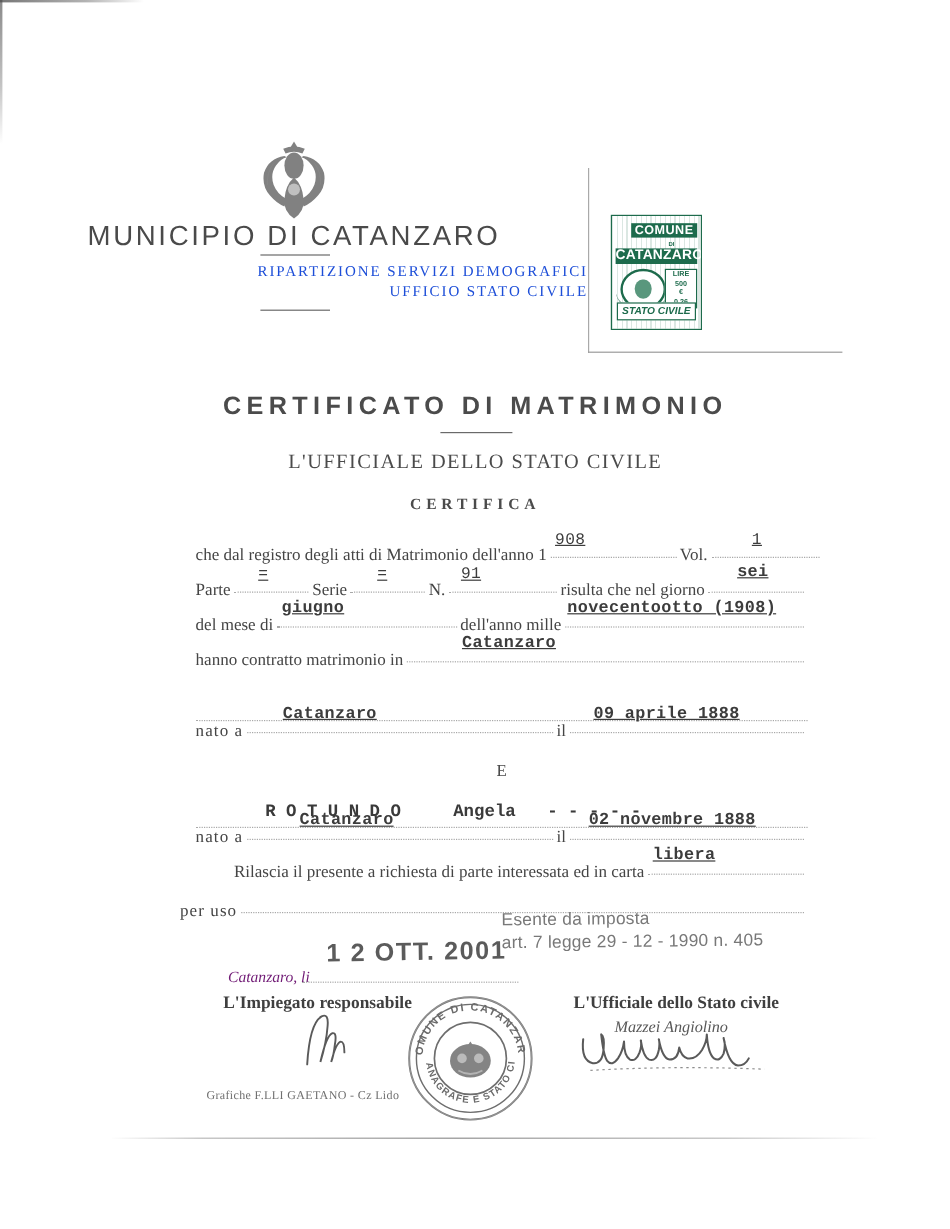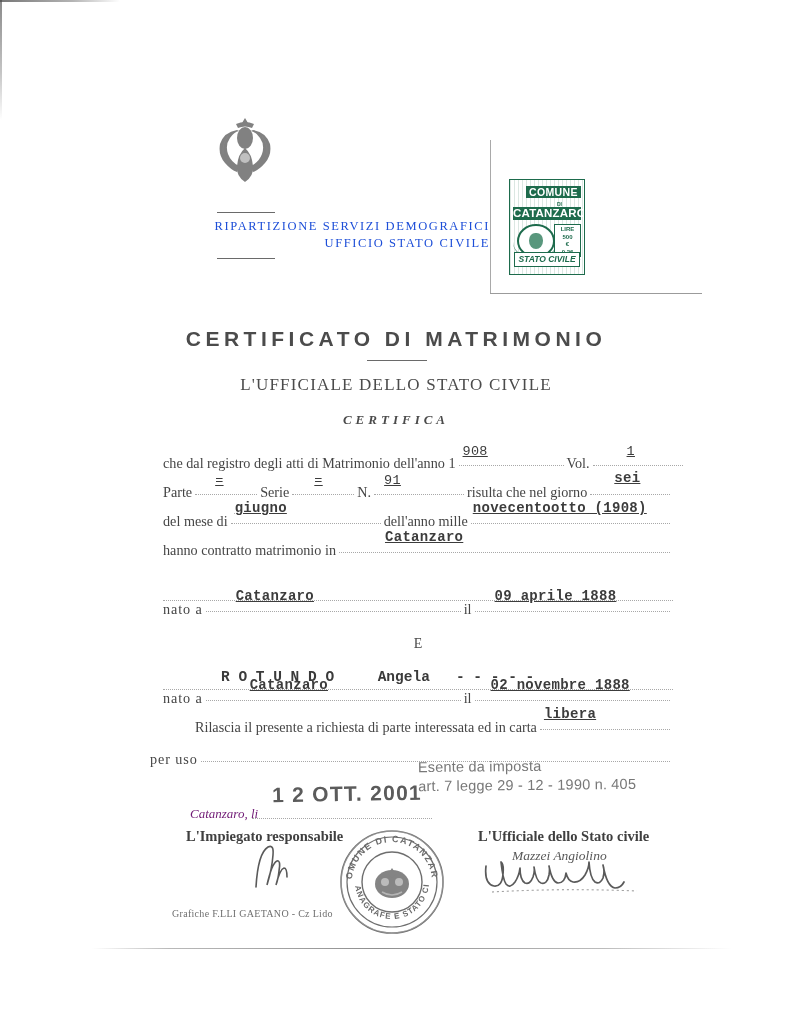--- a/index.html
+++ b/index.html
@@ -228,21 +228,20 @@
   .certifica-line {
     position: absolute;
     left: 0; top: 412px;
     width: 792px;
     text-align: center;
     font-family: "Liberation Serif", serif;
     font-weight: bold;
     font-size: 13px;
     letter-spacing: 4px;
     color: #4b4b4b;
-    font-style: italic;
   }
 
   
   .body-block {
     position: absolute;
     left: 163px; top: 455px;
     width: 510px;
     font-size: 14.2px;
     color: #454545;
   }
@@ -416,20 +415,21 @@
         <path d="M33 34 q-7 6 -8 18 q-1 10 8 16 q9 -6 8 -16 q-1 -12 -8 -18z"></path>
         <circle cx="33" cy="44" r="5" fill="#fff" opacity=".5"></circle>
       </g>
       <g fill="none" stroke="#8a8a8a" stroke-width=".7" opacity=".7">
         <path d="M16 22 q-6 8 -5 18"></path>
         <path d="M50 22 q6 8 5 18"></path>
       </g>
     </svg>
   </div>
 
+  <div class="muni-title">MUNICIPIO DI CATANZARO</div>
   <div class="rule rule-1"></div>
   <div class="sub-1">RIPARTIZIONE SERVIZI DEMOGRAFICI</div>
   <div class="sub-2">UFFICIO STATO CIVILE</div>
   <div class="rule rule-2"></div>
 
   <div class="corner-v"></div>
   <div class="corner-h"></div>
 
   <div class="stamp">
     <div class="stamp-guilloche"></div>

